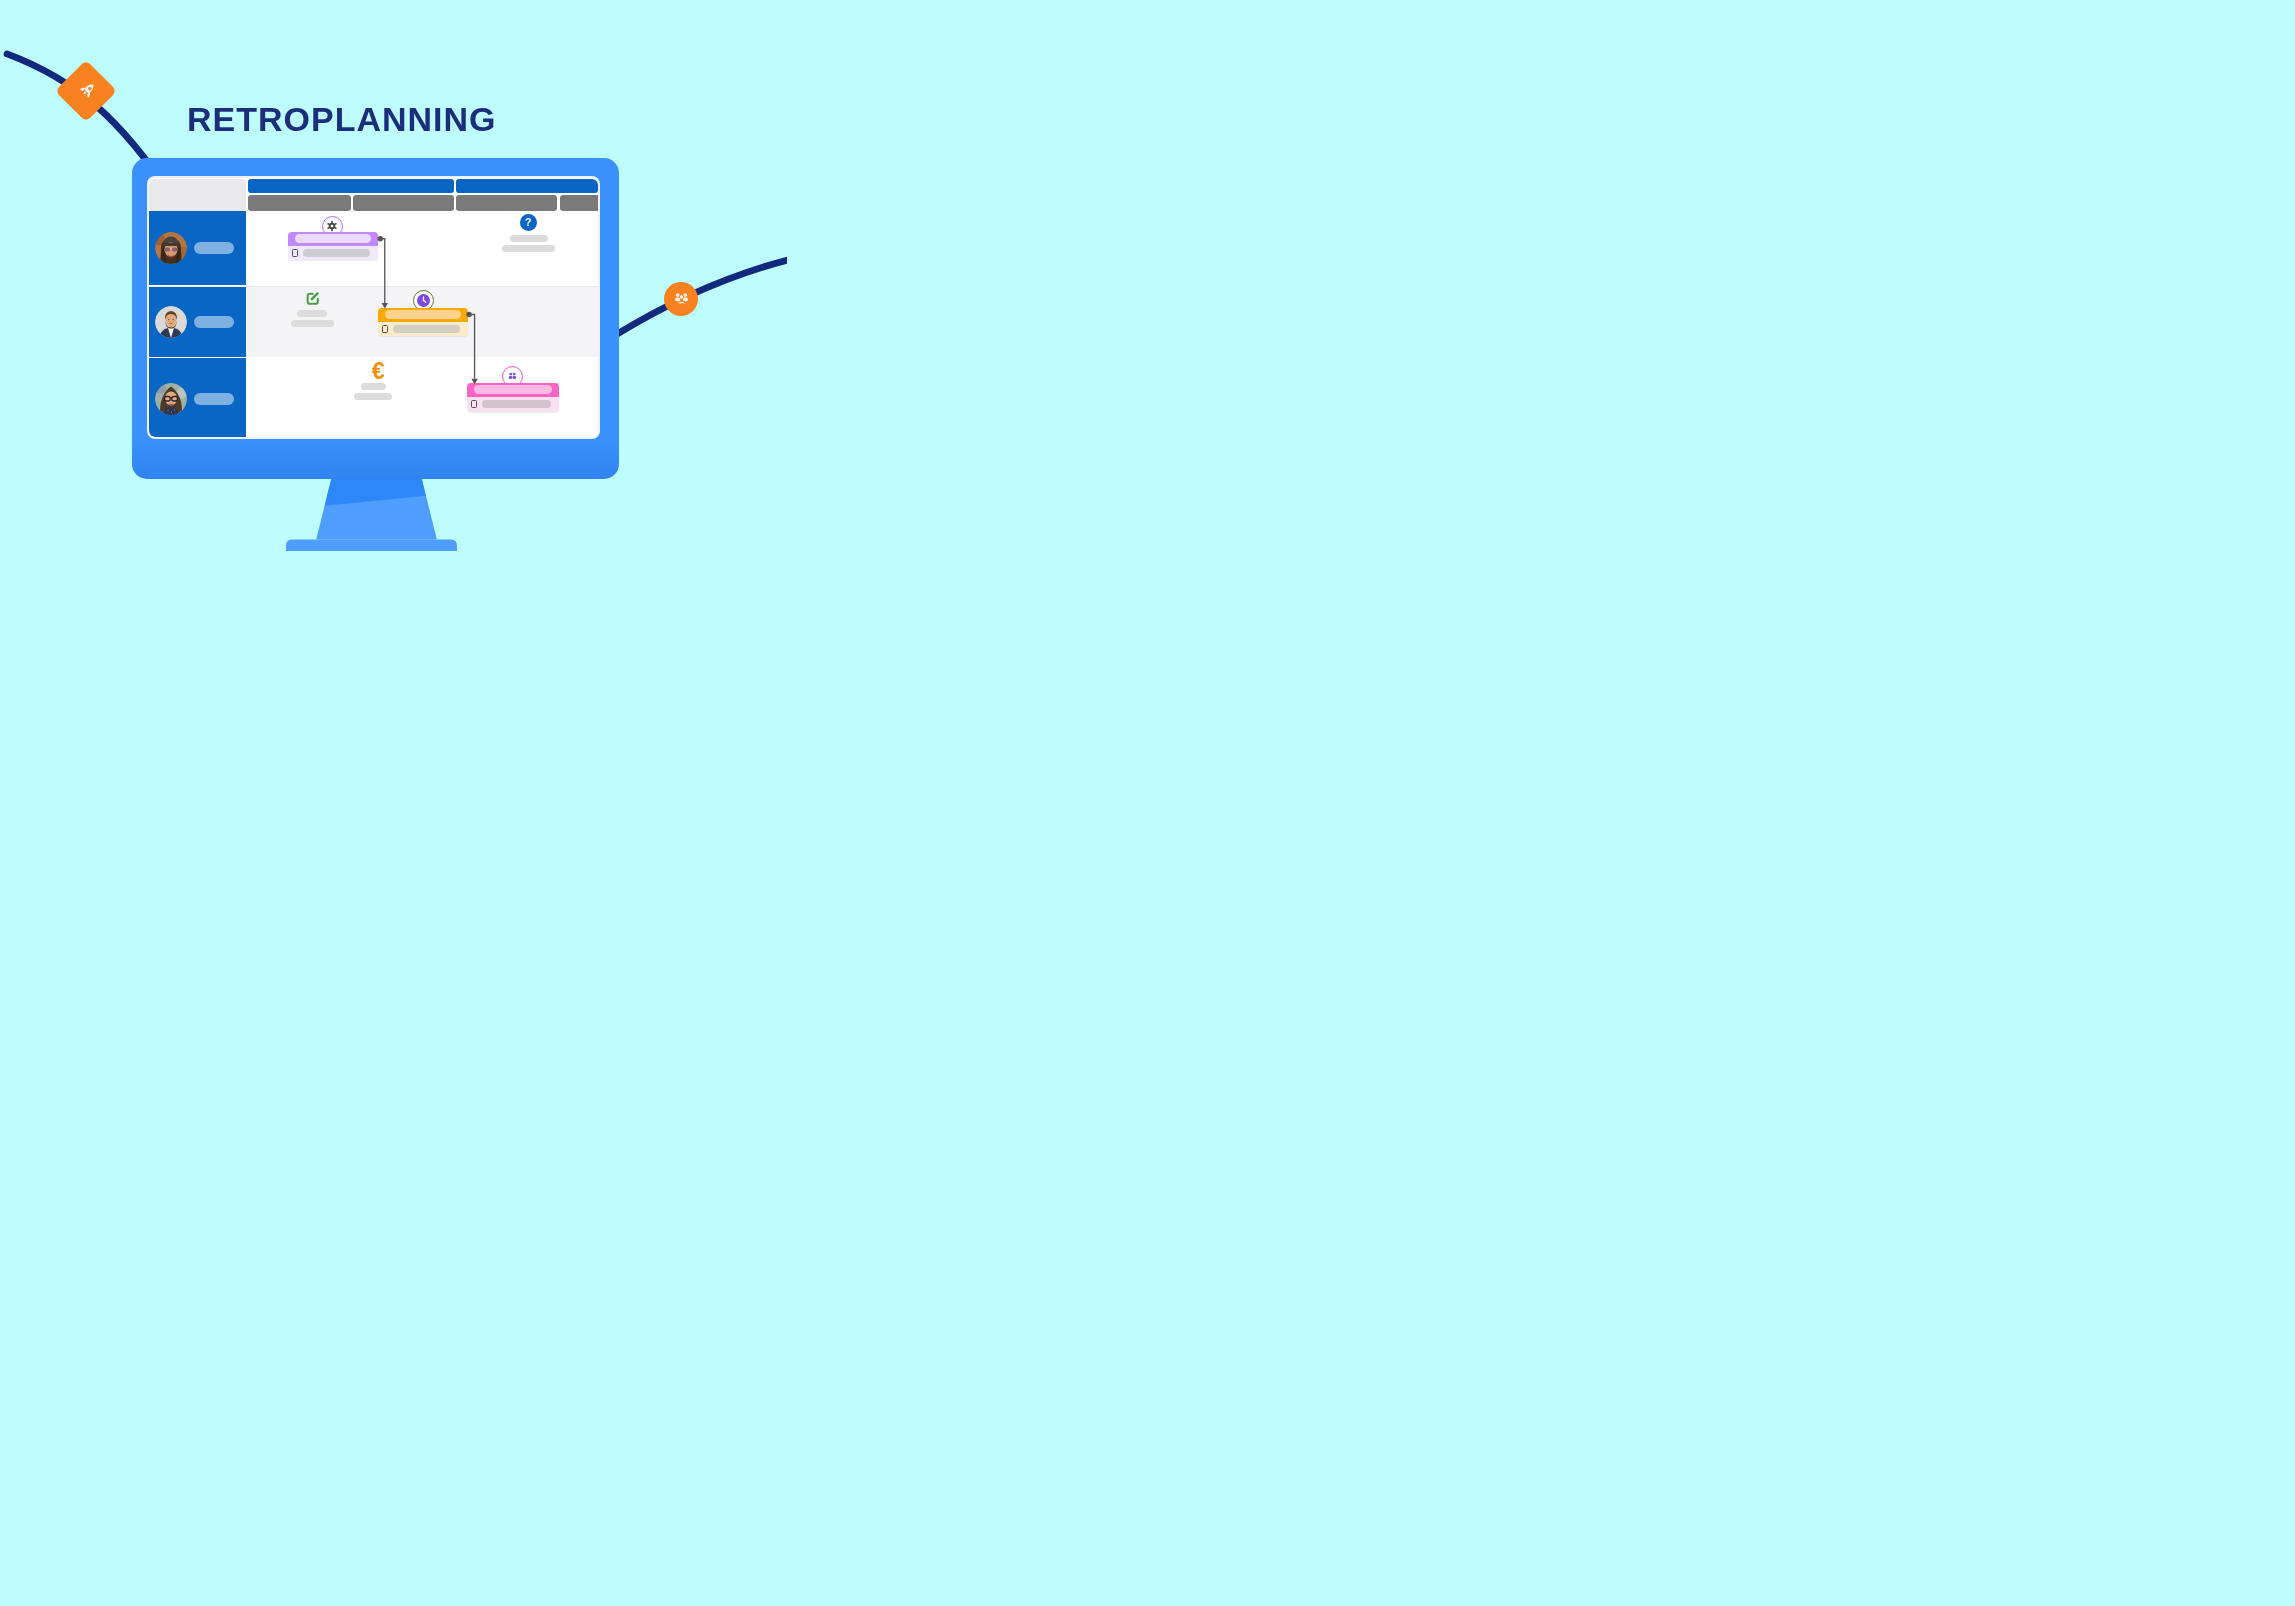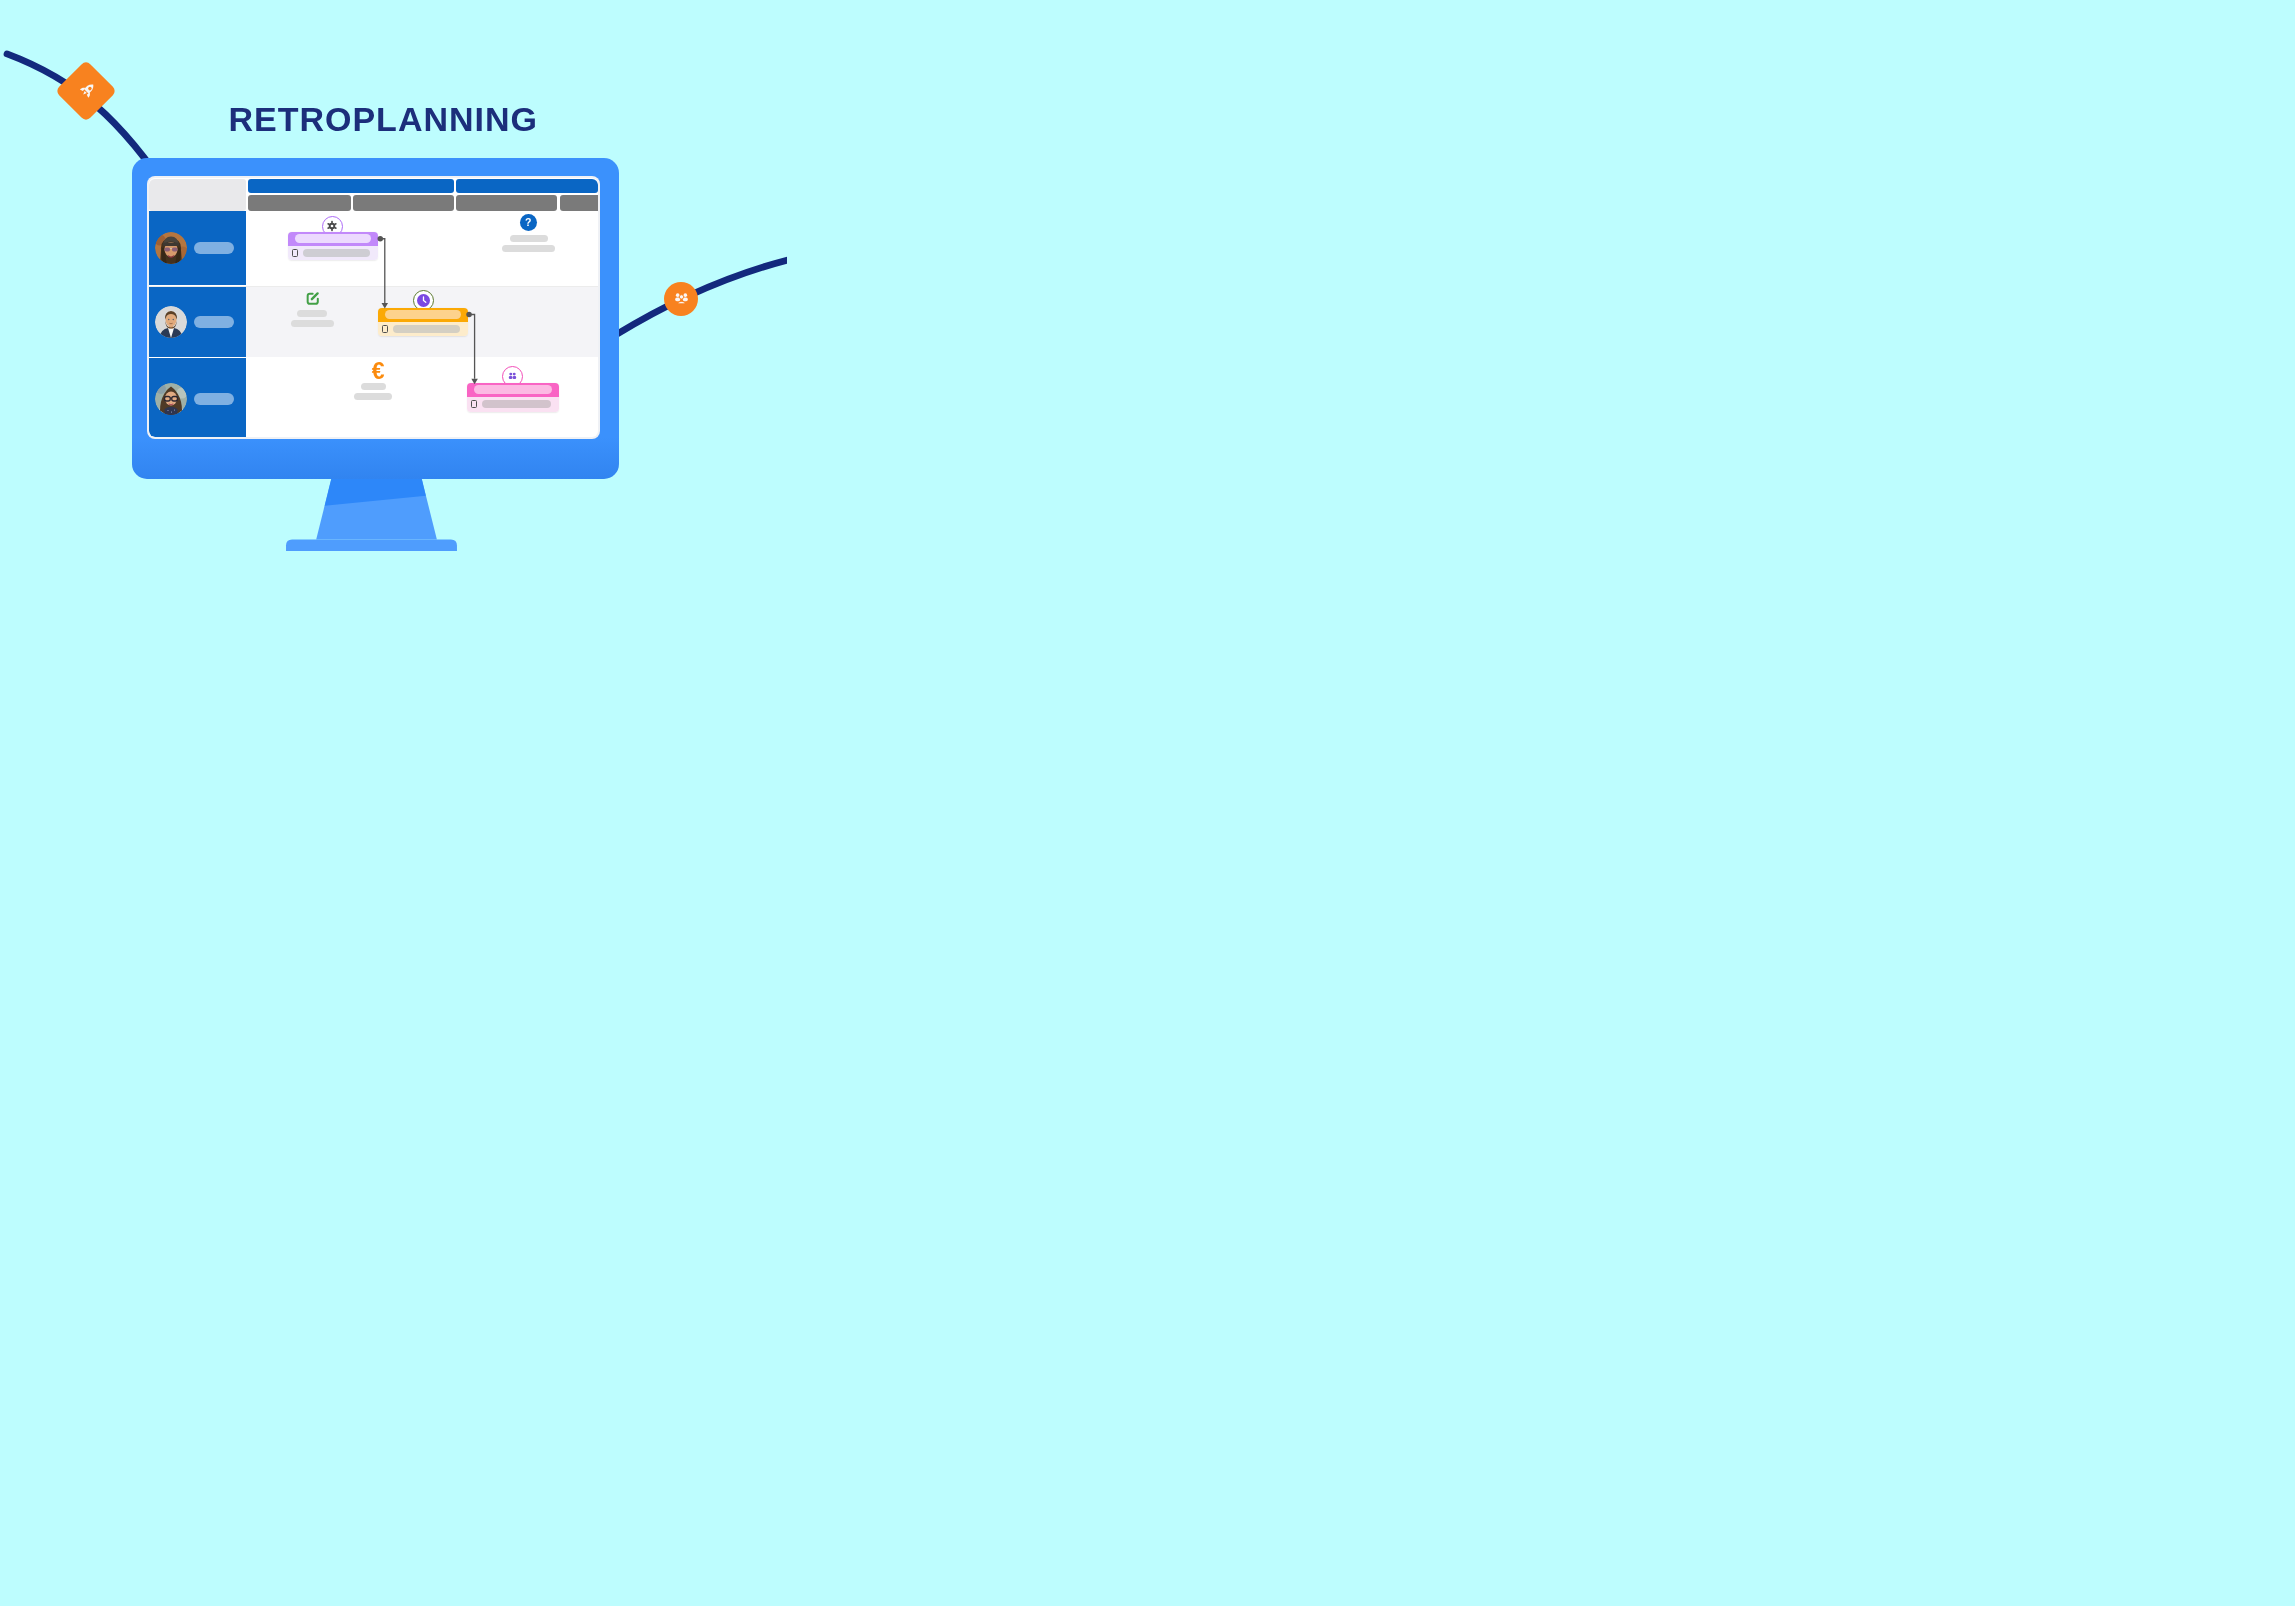--- a/index.html
+++ b/index.html
@@ -14,21 +14,21 @@
     --gear-ring:#ad6bf7; --clock-ring:#5d7b30; --people-ring:#f24eb8;
     --icon-dark:#4a4a4a; --green:#43a047; --euro-orange:#fb8b0e;
     --clock-purple:#7b4ae2; --people-purple:#7b52d9; --checkbox:#4f4f4f;
   }
   *{margin:0;padding:0;box-sizing:border-box}
   html,body{width:787px;height:551px;overflow:hidden}
   body{background:var(--bg);font-family:"Liberation Sans",sans-serif;position:relative}
 
   
   #bg-curves{position:absolute;left:0;top:0;z-index:0}
-  #page-title{position:absolute;left:187px;top:100px;width:351px;text-align:right;
+  #page-title{position:absolute;left:187px;top:100px;width:351px;text-align:left;
     font-size:34px;font-weight:bold;letter-spacing:1px;color:var(--title-color);z-index:1}
   #rocket-badge{position:absolute;left:64px;top:69px;width:44px;height:44px;background:var(--orange);
     border-radius:6px;transform:rotate(45deg);z-index:2;display:flex;align-items:center;justify-content:center}
   #team-badge{position:absolute;left:664px;top:282px;width:34px;height:34px;background:var(--orange);
     border-radius:50%;z-index:2;display:flex;align-items:center;justify-content:center}
 
   
   #monitor-stand{position:absolute;left:281px;top:479px;z-index:1}
   #monitor-frame{position:absolute;left:132px;top:158px;width:487px;height:321px;border-radius:15px;
     background:linear-gradient(180deg,var(--monitor-blue) 0%,var(--monitor-blue) 87%,var(--monitor-blue-dark) 100%);z-index:3}

